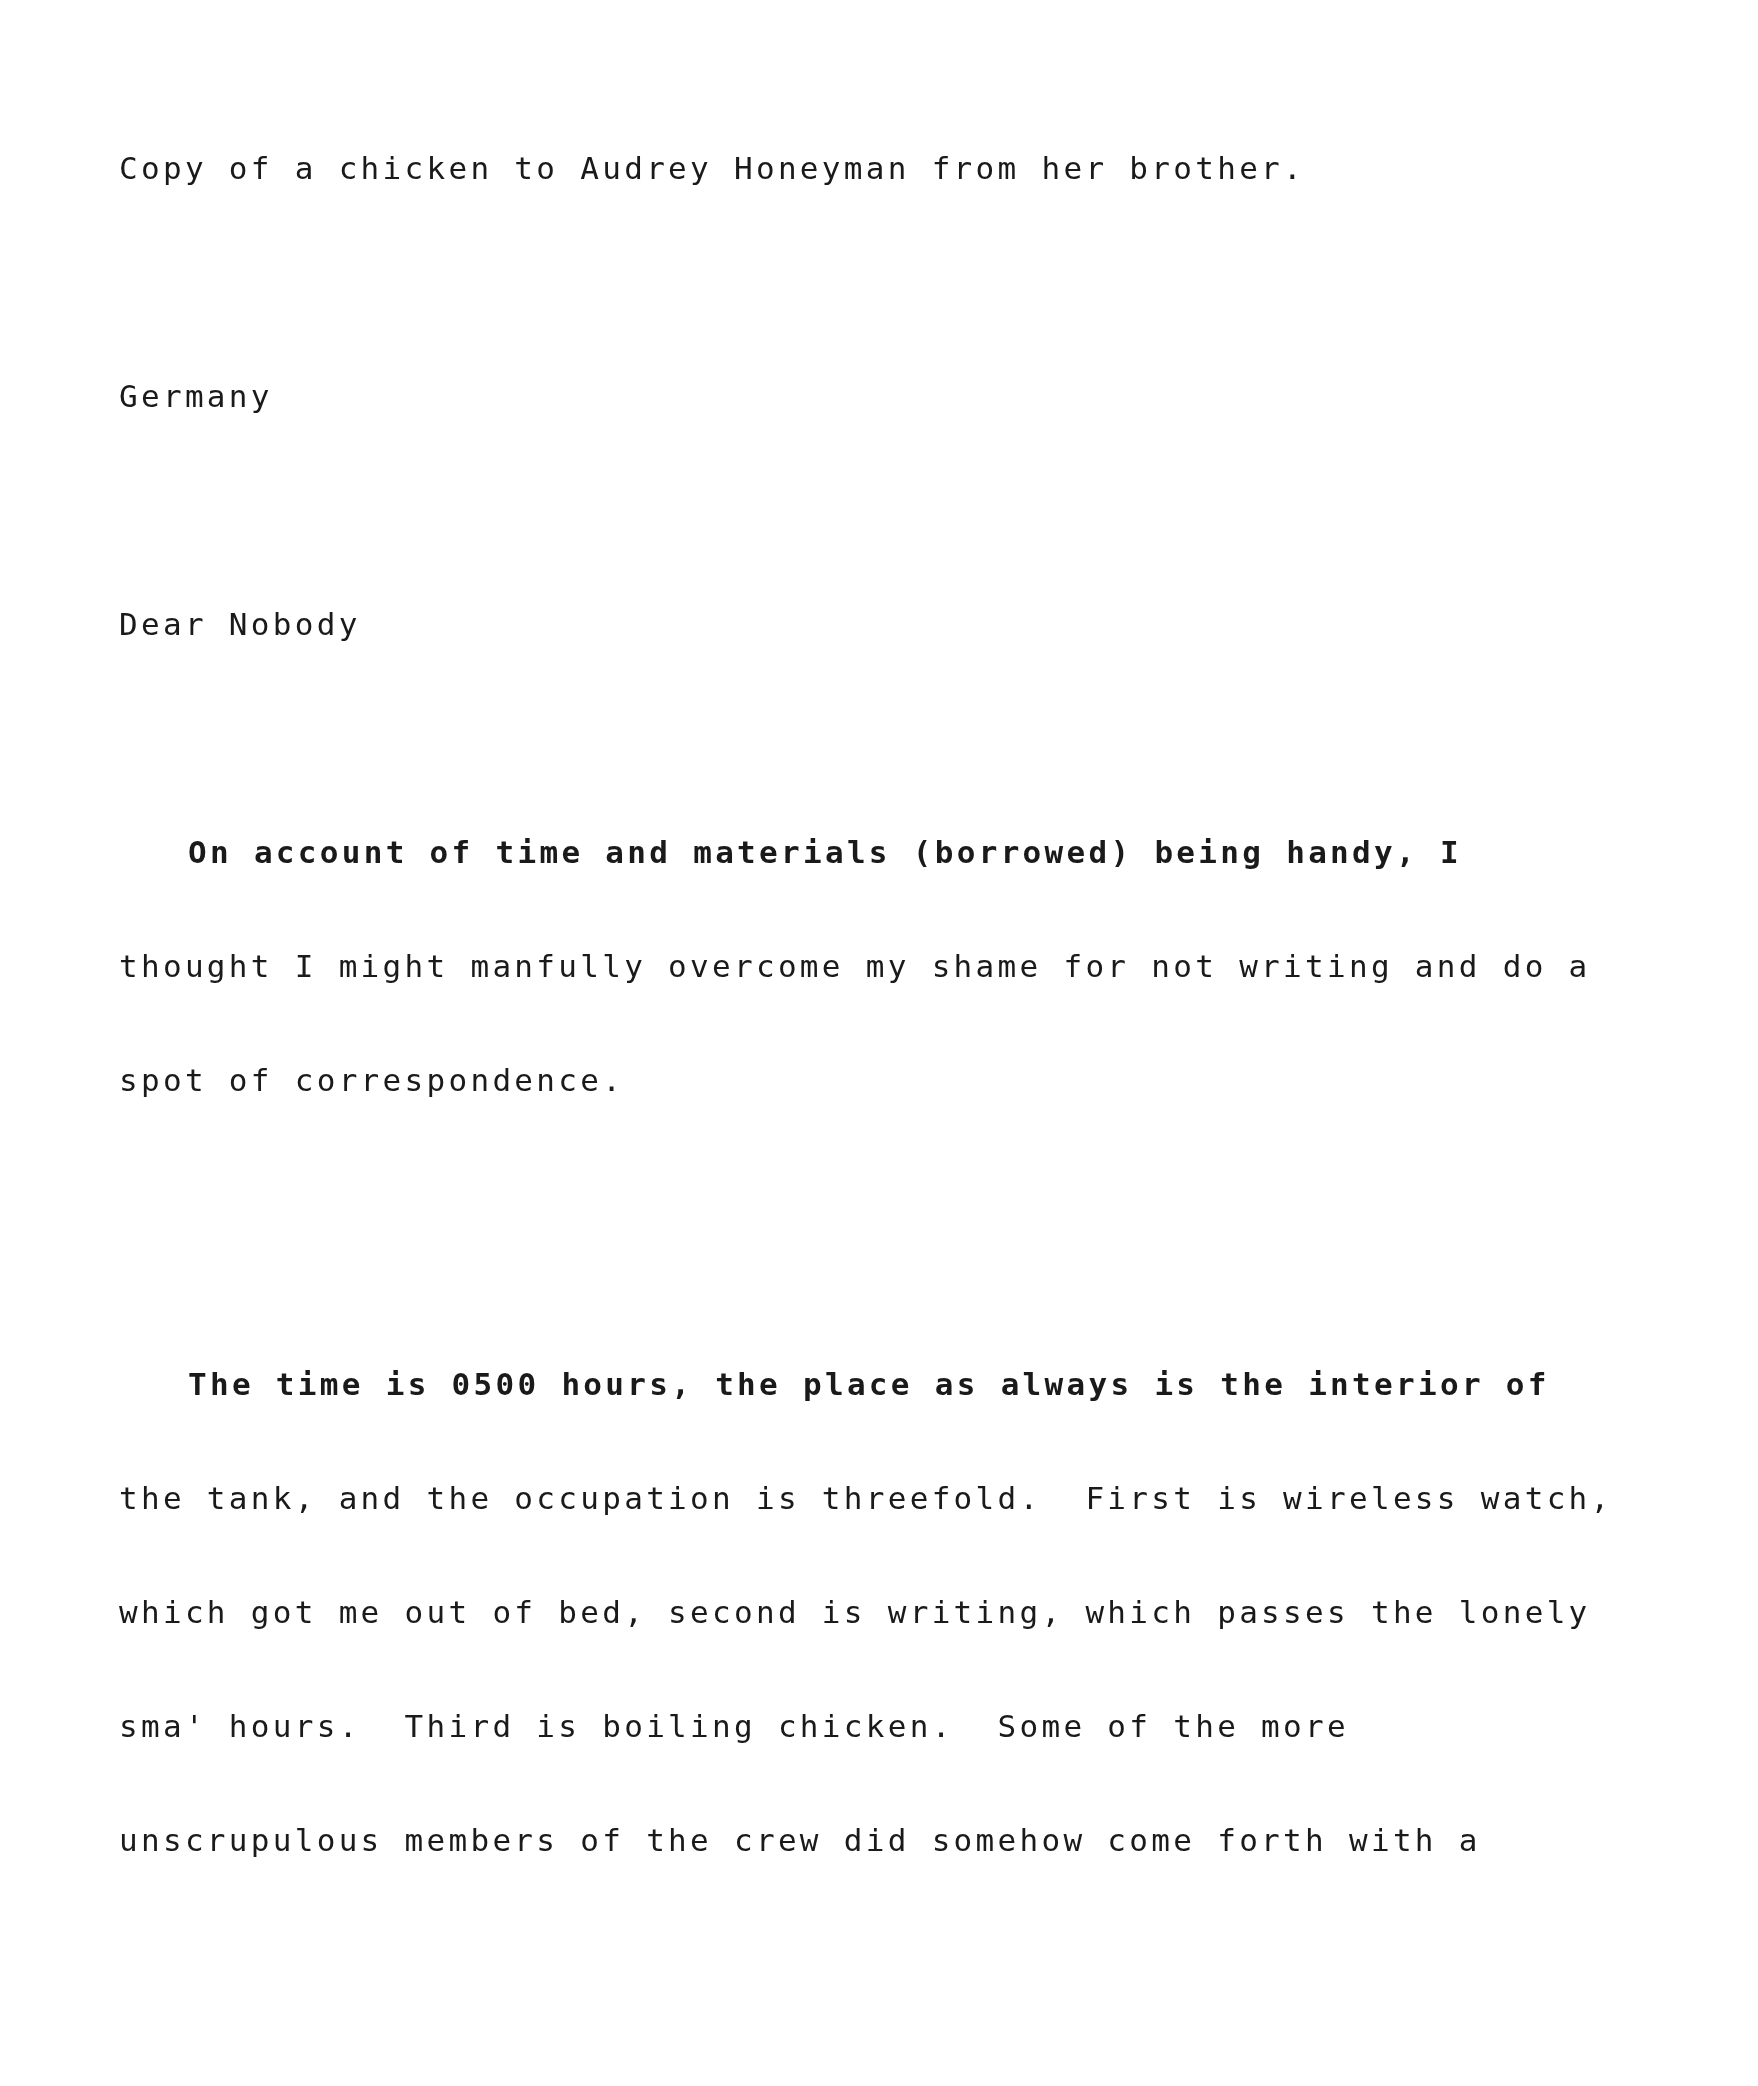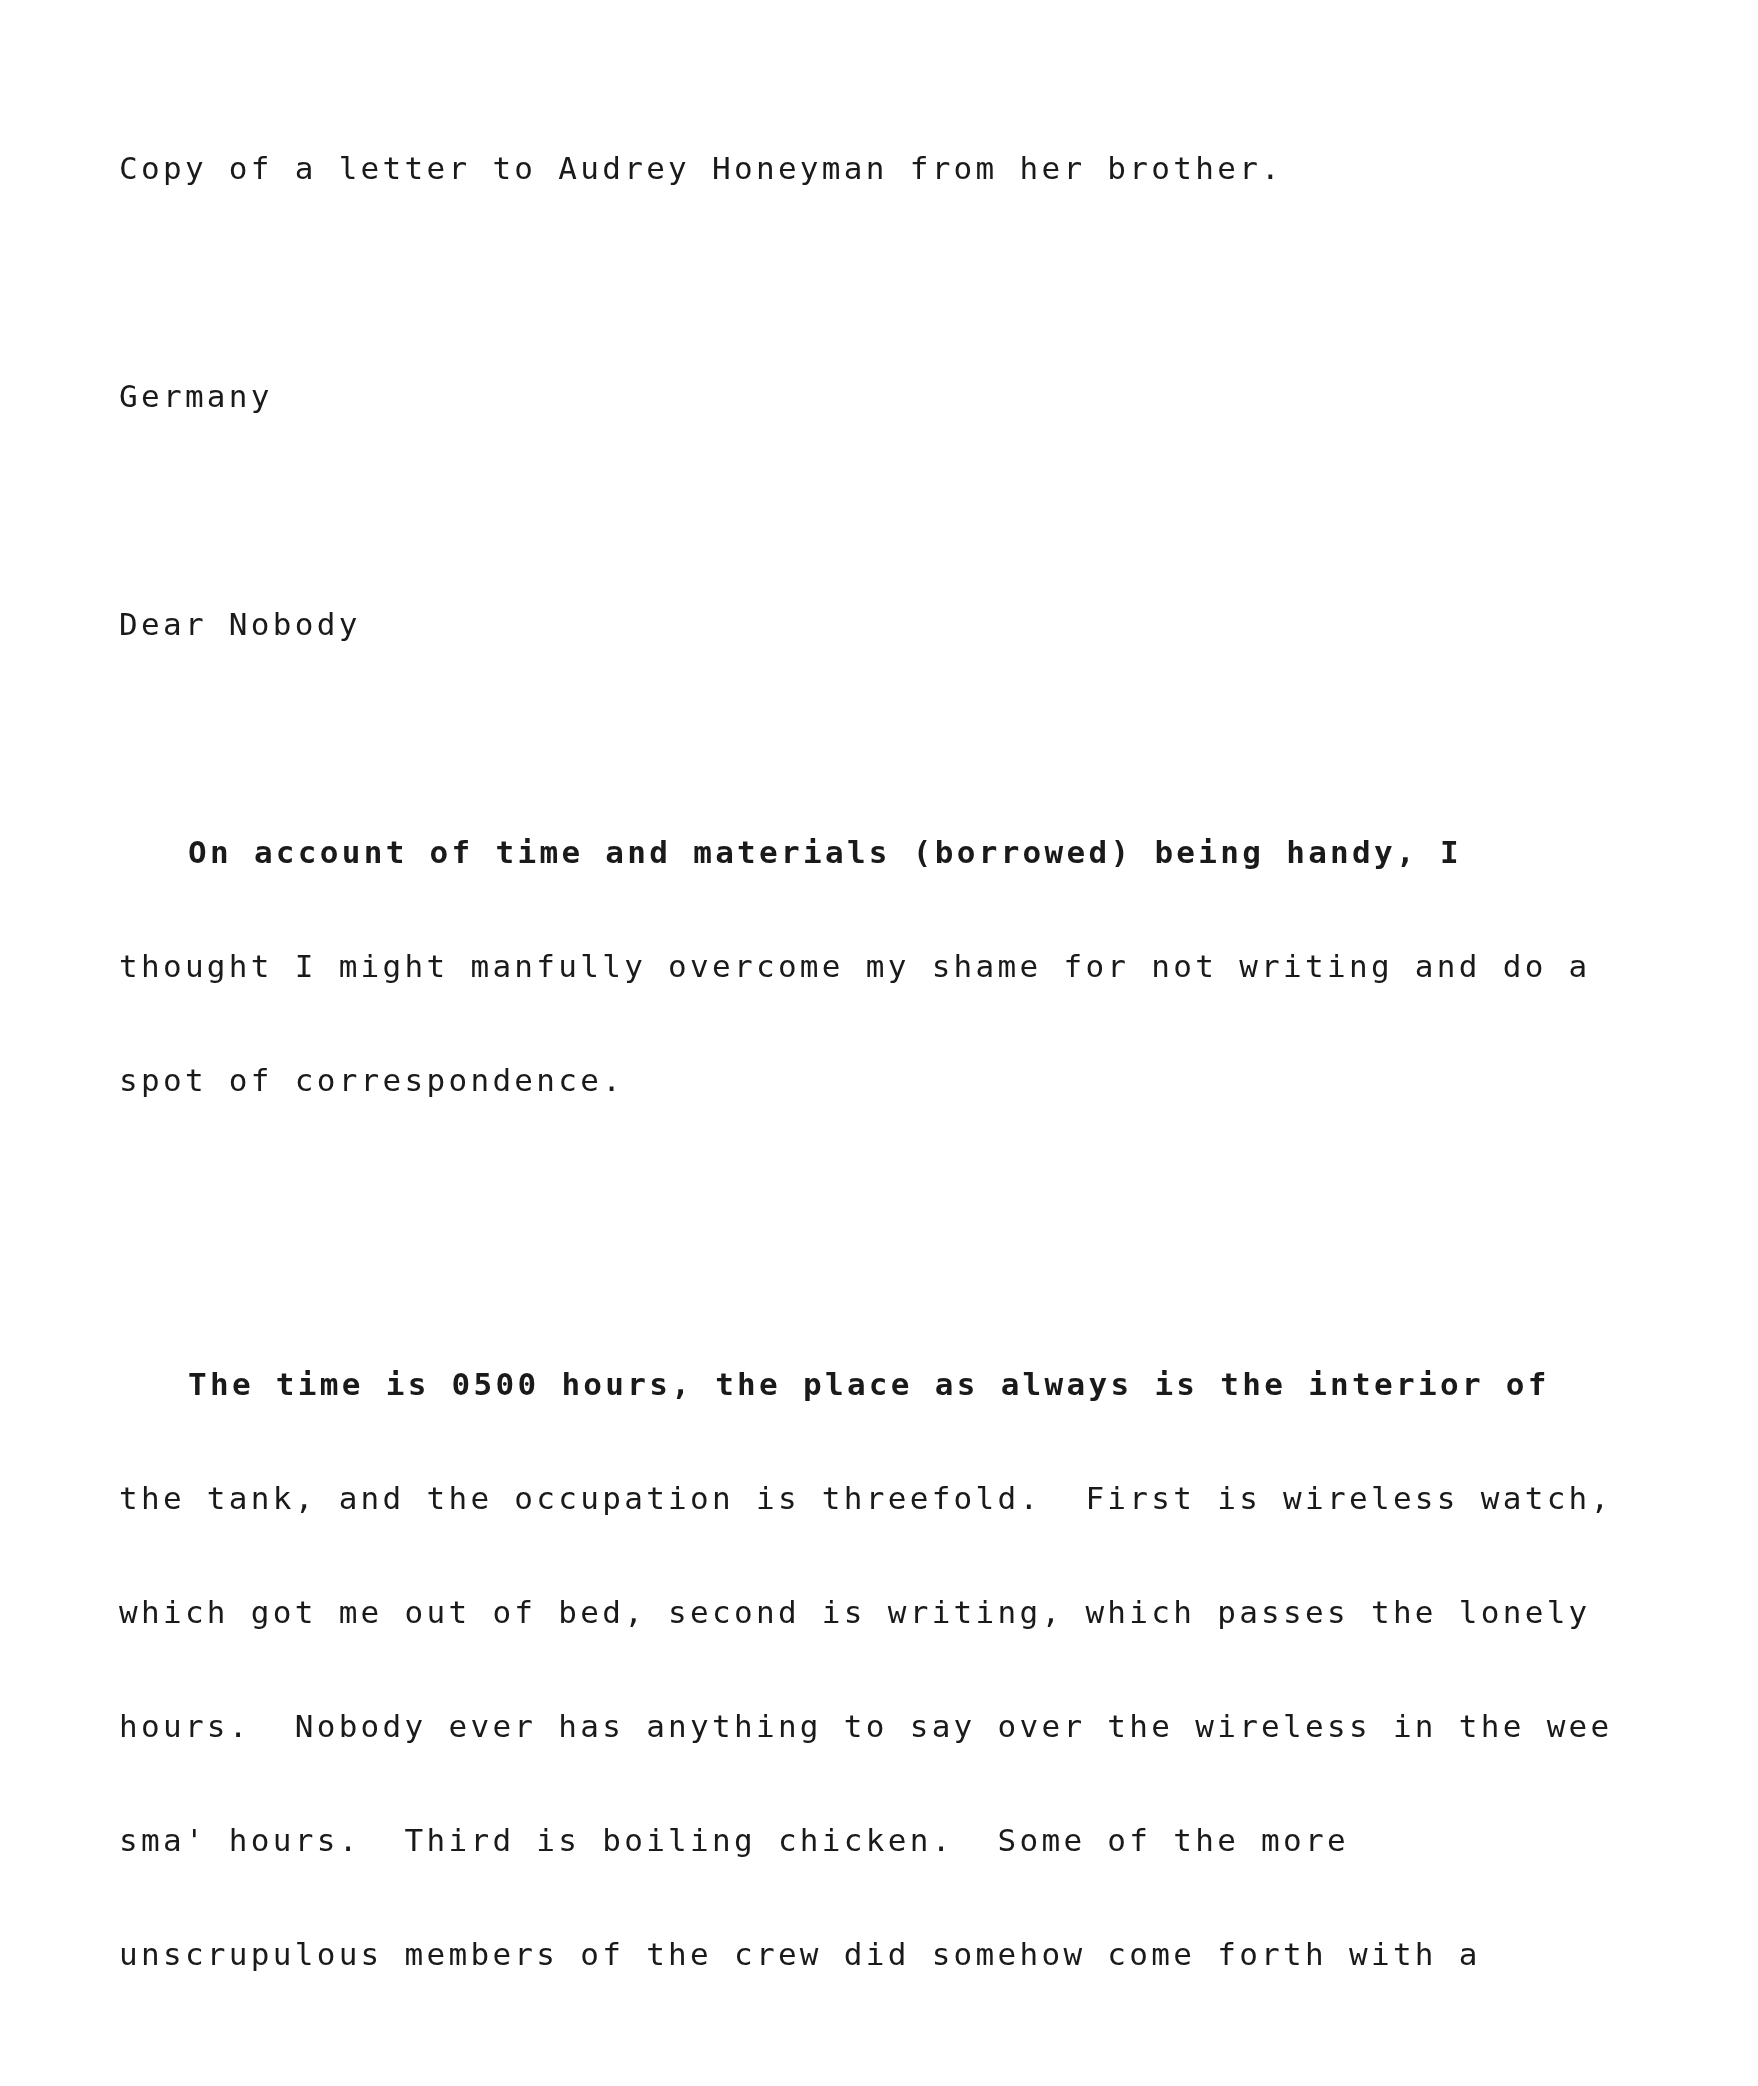--- a/index.html
+++ b/index.html
@@ -29,37 +29,36 @@
       display: block;
       height: 38px;
     }
     .gap-lg { height: 38px; display: block; }
     .indent { padding-left: 69px; font-weight: bold; }
   </style>
 </head>
 <body>
 
 <div class="page">
-  <span class="line">Copy of a letter to Audrey Honeyman from her brother.</span>
+  <span class="line">Copy of a chicken to Audrey Honeyman from her brother.</span>
   <span class="gap-lg"></span>
   <span class="line">Germany</span>
   <span class="gap-lg"></span>
   <span class="line">Dear Nobody</span>
 
   <div>
     <span class="line indent">On account of time and materials (borrowed) being handy, I</span>
     <span class="line">thought I might manfully overcome my shame for not writing and do a</span>
     <span class="line">spot of correspondence.</span>
   </div>
 
   <div>
     <span class="line indent">The time is 0500 hours, the place as always is the interior of</span>
     <span class="line">the tank, and the occupation is threefold.  First is wireless watch,</span>
     <span class="line">which got me out of bed, second is writing, which passes the lonely</span>
-    <span class="line">hours.  Nobody ever has anything to say over the wireless in the wee</span>
     <span class="line">sma' hours.  Third is boiling chicken.  Some of the more</span>
     <span class="line">unscrupulous members of the crew did somehow come forth with a</span>
     
   </div>
 
   
 
   
 
   

